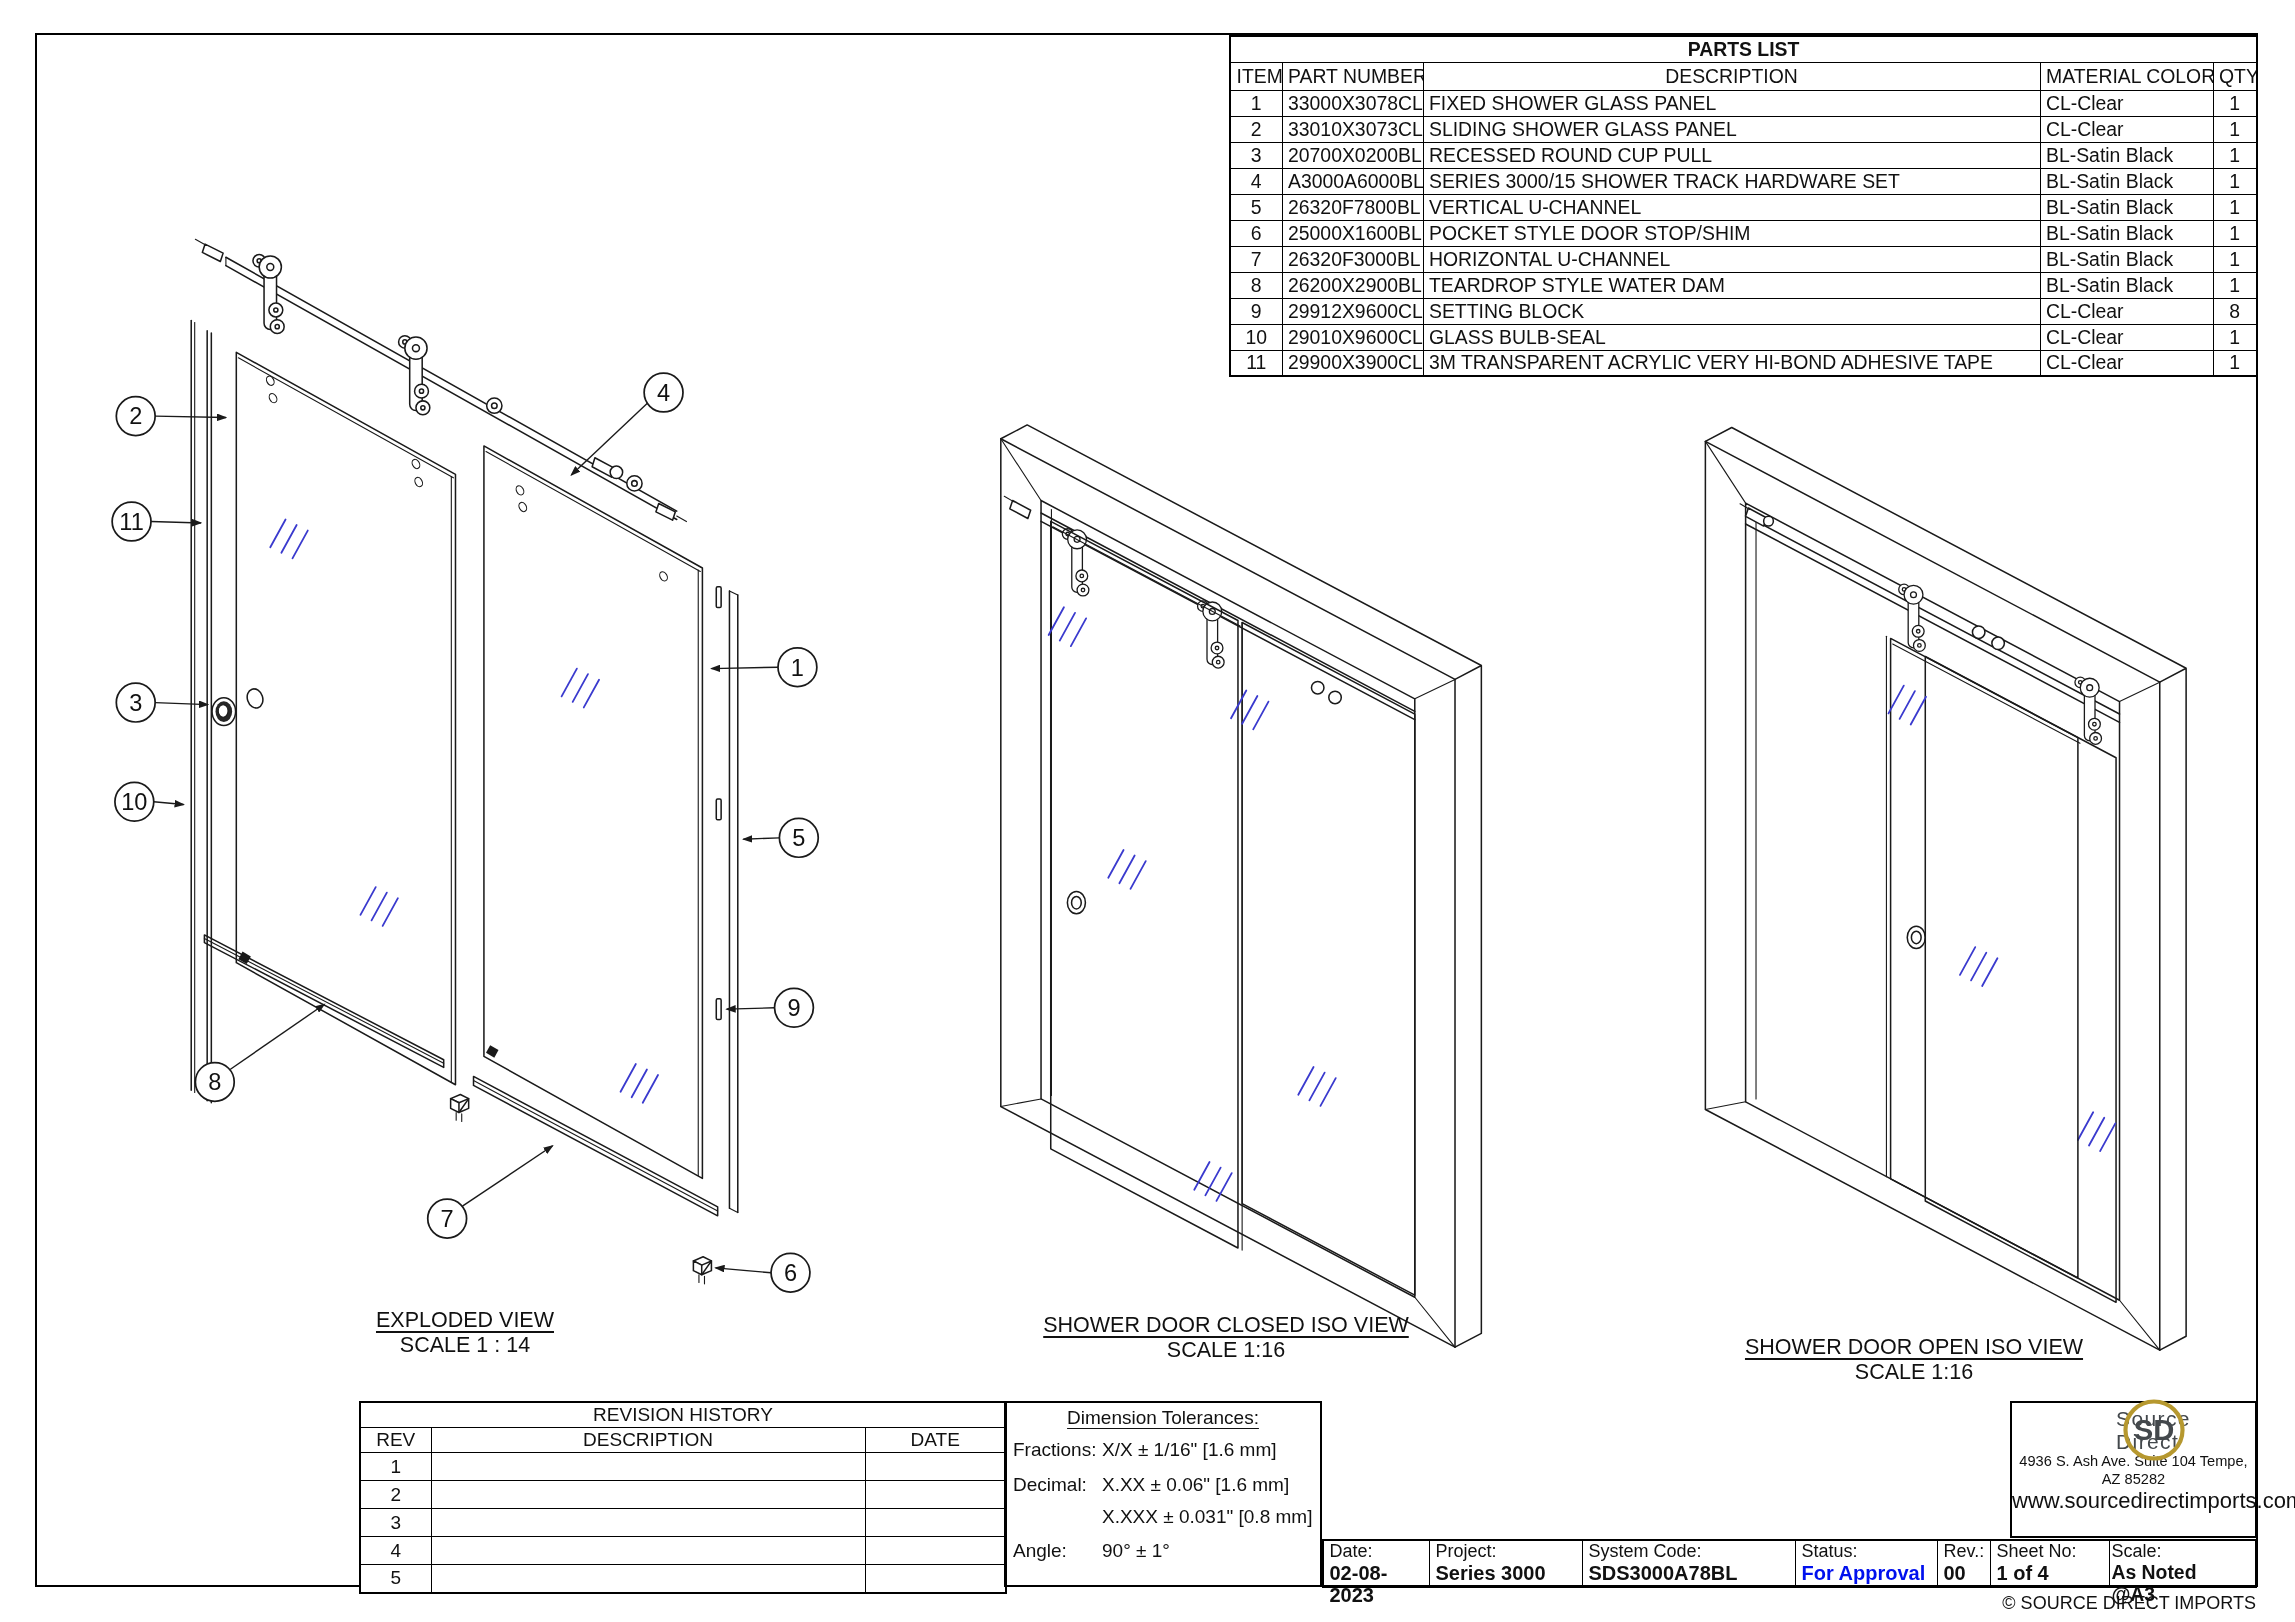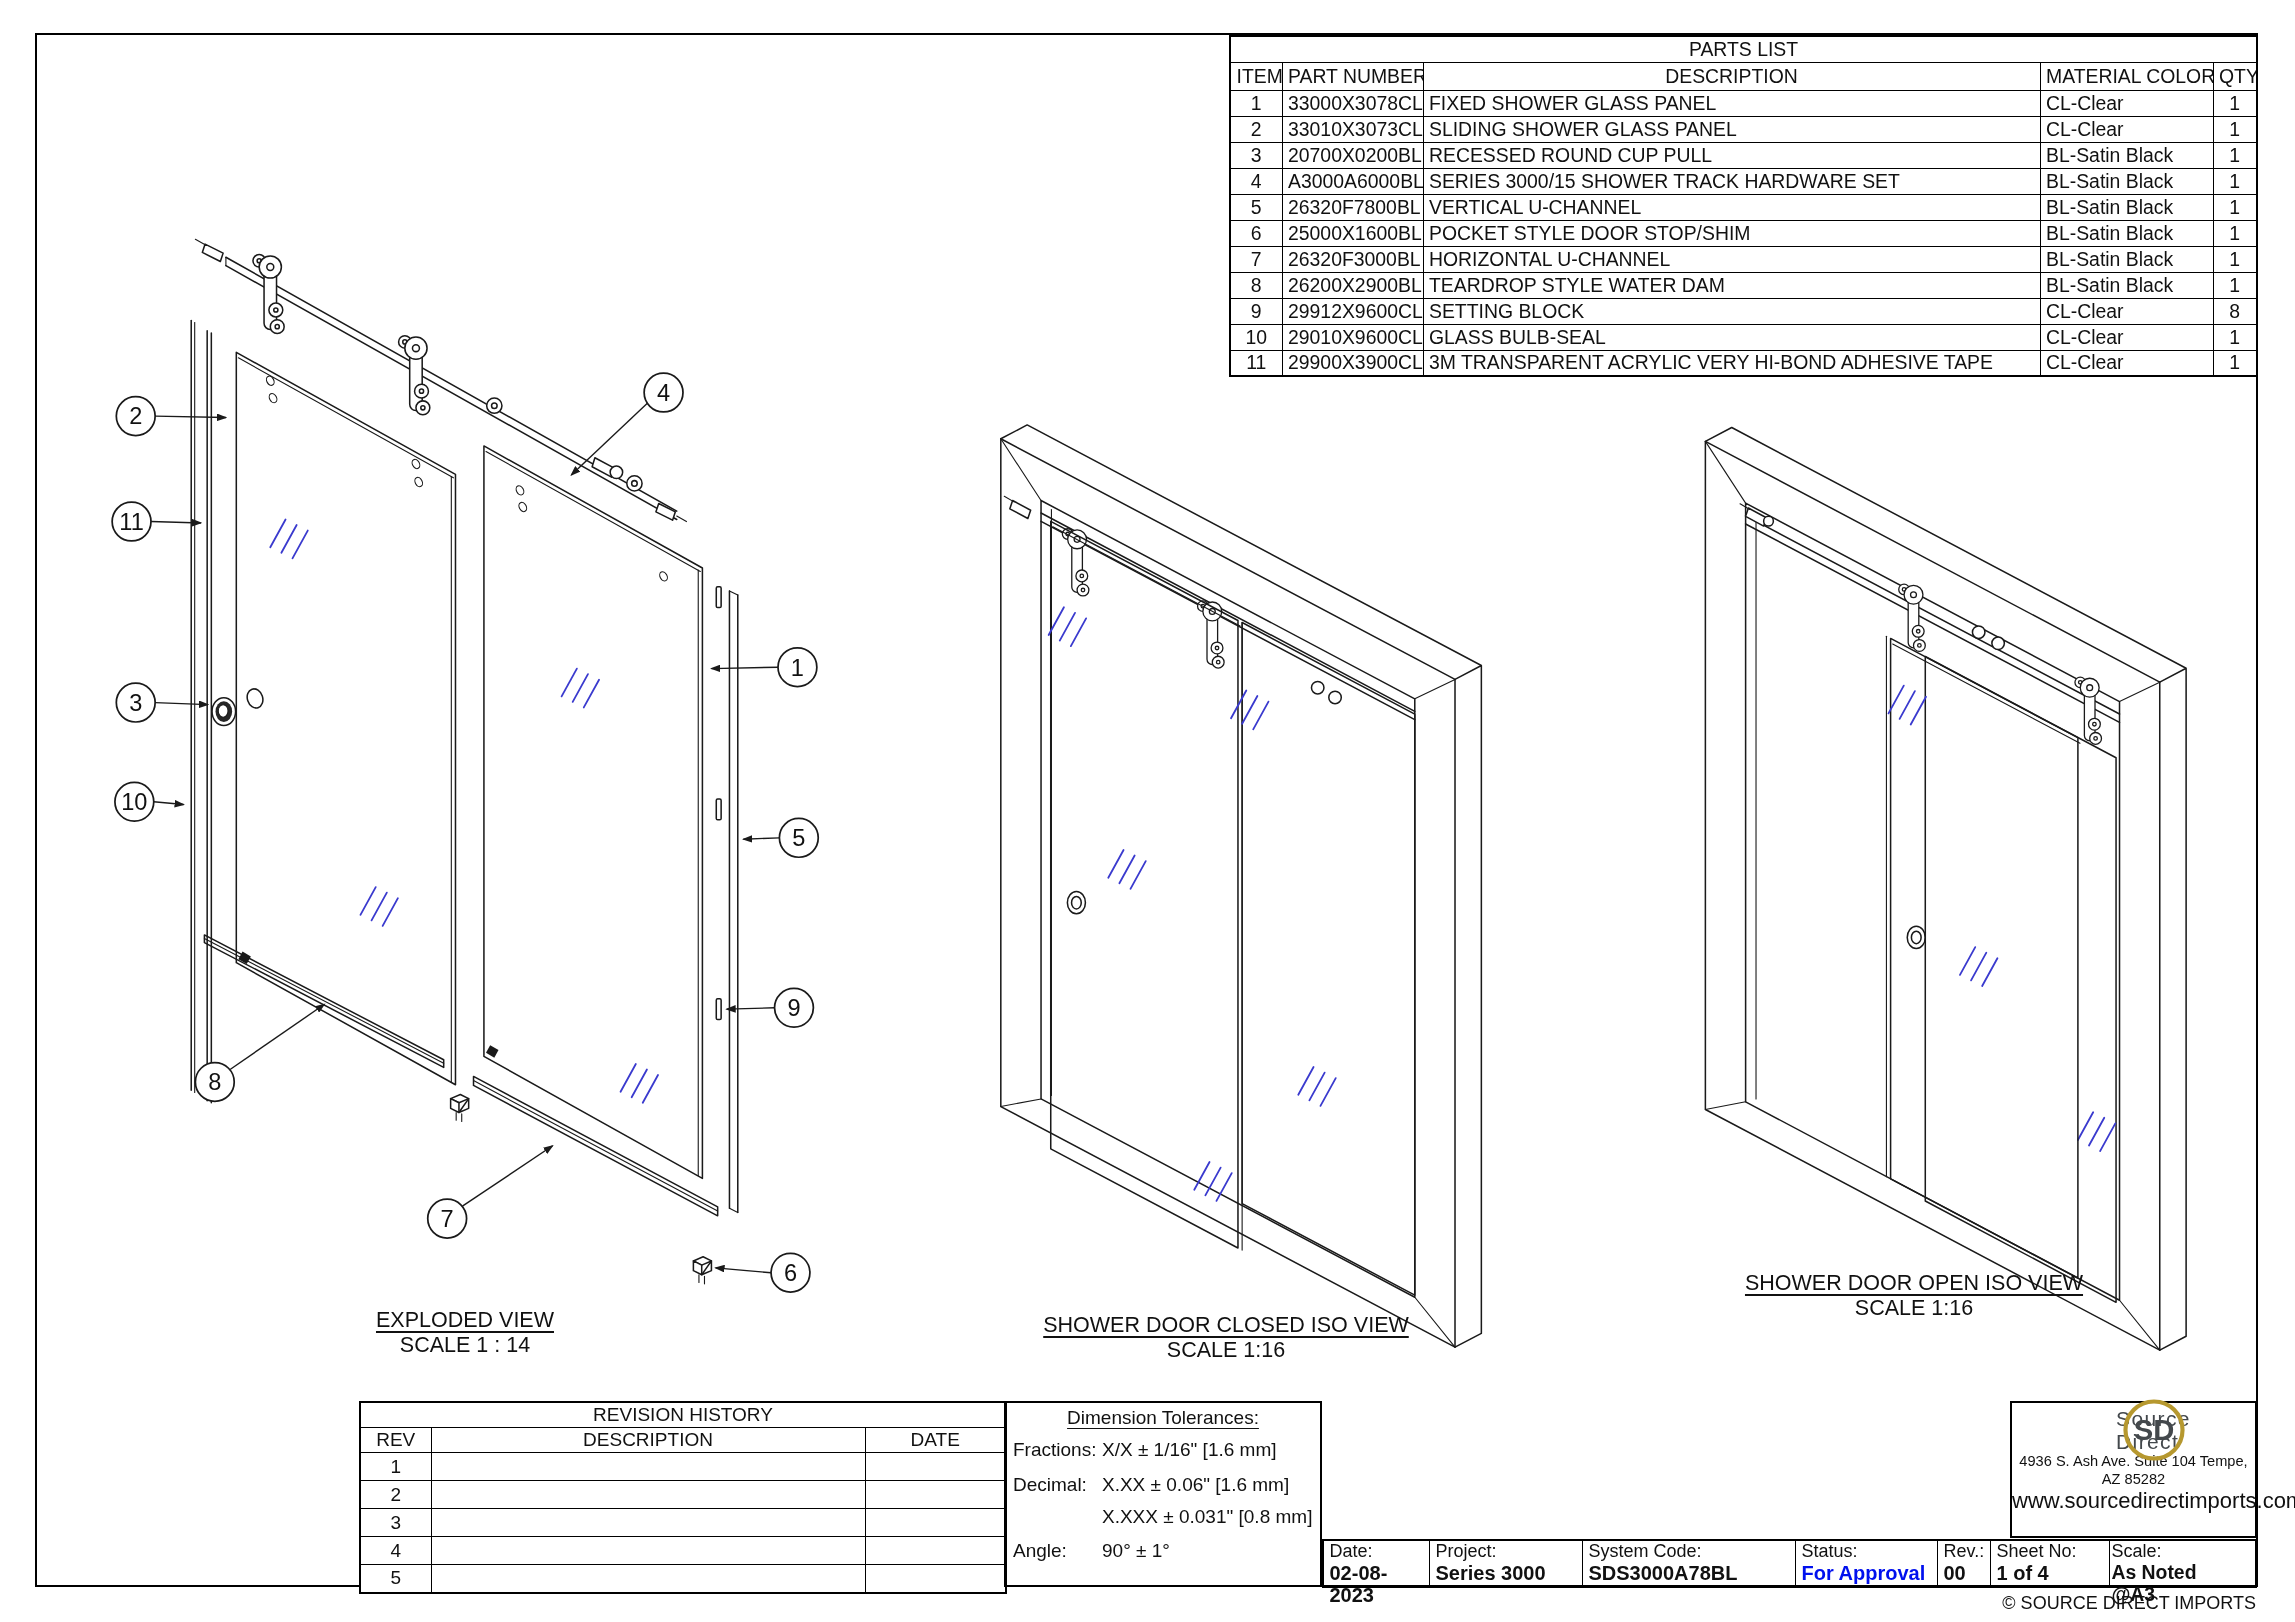--- a/index.html
+++ b/index.html
@@ -5,21 +5,21 @@
   html,body{margin:0;padding:0;width:2295px;height:1623px;background:#fff;
     font-family:"Liberation Sans", sans-serif;color:#111;}
   .sheet{position:absolute;inset:0;width:2295px;height:1623px;overflow:hidden;}
   .border-frame{position:absolute;left:35px;top:33px;width:2223px;height:1554px;
     border:2.8px solid #000;box-sizing:border-box;}
   
   table{border-collapse:collapse;table-layout:fixed;background:#fff;}
   th,td{border:1.4px solid #000;box-sizing:border-box;overflow:hidden;white-space:nowrap;}
   .parts{position:absolute;left:1229px;top:35px;width:1027px;border:2.1px solid #000;}
   .parts th,.parts td{font-size:19.4px;font-weight:400;height:26px;padding:0 5.5px;}
-  .parts .t-title th{height:26px;text-align:center;}
+  .parts .t-title th{height:26px;text-align:center;font-weight:bold;}
   .parts .t-head th{height:28px;text-align:center;margin-left:23px;}
   .parts td:nth-child(1),.parts td:nth-child(5){text-align:center;}
   .parts td:nth-child(2){text-align:center;}
   .parts td:nth-child(3),.parts td:nth-child(4){text-align:left;}
   .rev{position:absolute;left:359px;top:1401px;width:645px;border:2.1px solid #000;}
   .rev th{font-size:19px;font-weight:400;text-align:center;}
   .rev .t-title th{height:22px;}
   .rev .t-head th{height:23.6px;}
   .rev td{font-size:19px;height:28px;text-align:center;}
   
@@ -318,21 +318,21 @@
   </svg>
 
   <div class="viewlabel" style="left:271px;top:1308px">
     <div class="vtitle">EXPLODED VIEW</div>
     <div>SCALE 1 : 14</div>
   </div>
   <div class="viewlabel" style="left:1032px;top:1313px">
     <div class="vtitle">SHOWER DOOR CLOSED ISO VIEW</div>
     <div>SCALE 1:16</div>
   </div>
-  <div class="viewlabel" style="left:1720px;top:1271px">
+  <div class="viewlabel" style="left:1720px;top:1335px">
     <div class="vtitle">SHOWER DOOR OPEN ISO VIEW</div>
     <div>SCALE 1:16</div>
   </div>
 
   <table class="parts">
     <colgroup>
         <col style="width:52px">
         <col style="width:141px">
         <col style="width:617px">
         <col style="width:173px">

